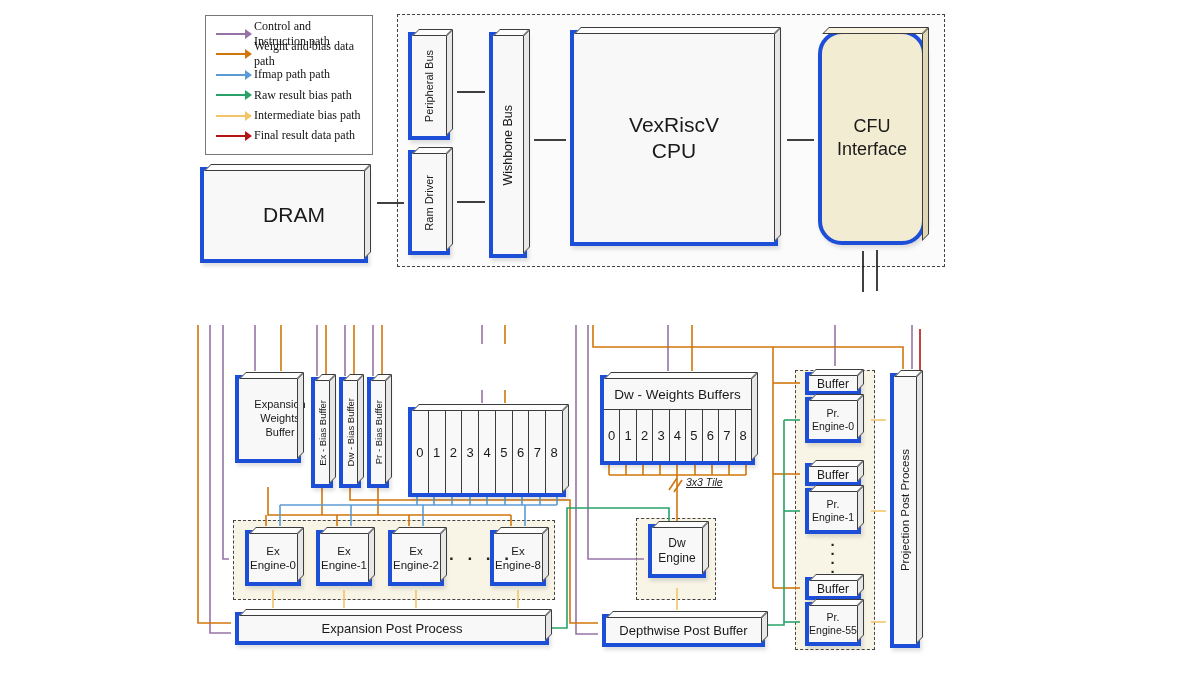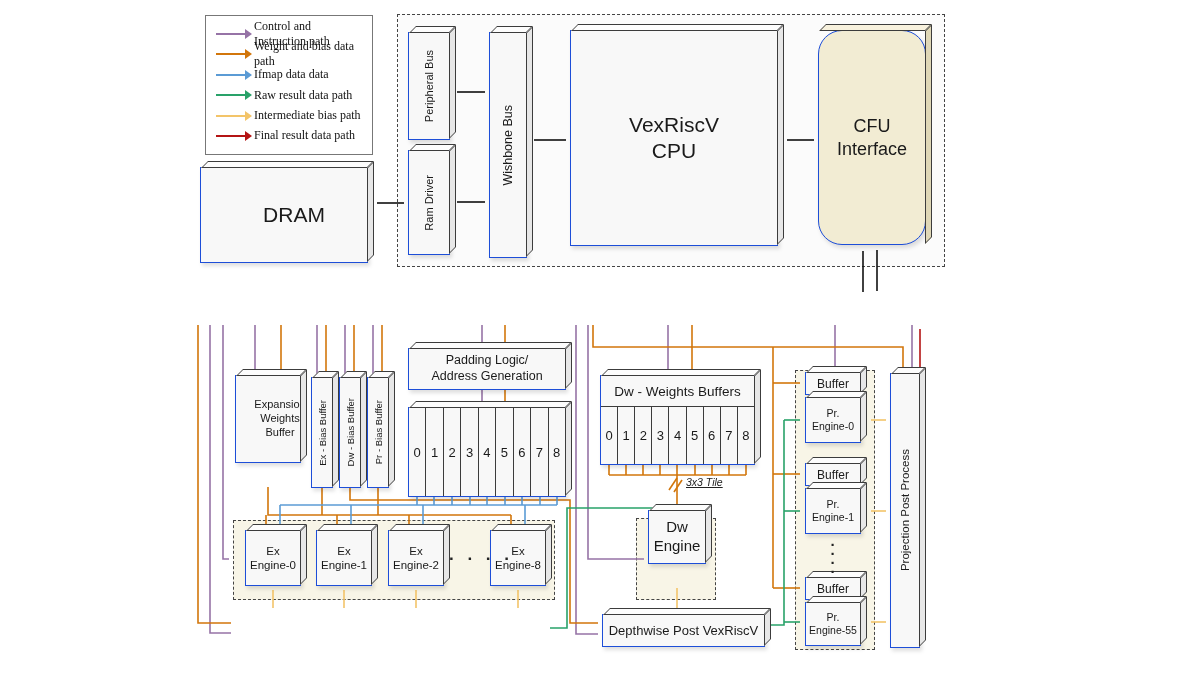--- a/index.html
+++ b/index.html
@@ -4,21 +4,21 @@
 <style>
   html,body{margin:0;padding:0;background:#fff;}
   .stage{position:relative;width:1200px;height:675px;background:#fff;
          font-family:"Liberation Sans",sans-serif;overflow:hidden;color:#1a1a1a;}
   svg.wires{position:absolute;left:0;top:0;z-index:1;}
   svg.wires path{fill:none;stroke-width:1.6;}
   .wc{stroke:#9673a6;} .wo{stroke:#d2760b;} .wb{stroke:#5b9bd5;}
   .wg{stroke:#29a269;} .wy{stroke:#f3c469;stroke-width:2.3;} .wr{stroke:#b41414;}
   .wk{stroke:#111;stroke-width:2.4;}
 
-  .b3d{position:absolute;z-index:2;background:#f8f8f8;border:1px solid #1d4ed8;
+  .b3d{position:absolute;z-index:2;background:#f8f8f8;border:4px solid #1d4ed8;
        box-sizing:border-box;display:flex;align-items:center;justify-content:center;
        text-align:center;box-shadow:2px 3px 4px rgba(0,0,0,.13);}
   .b3d::before{content:"";position:absolute;left:0;top:-7px;width:100%;height:7px;
        background:#fdfdfd;border:1px solid #3c3c3c;box-sizing:border-box;
        transform:skewX(-45deg);transform-origin:0 100%;}
   .b3d::after{content:"";position:absolute;right:-7px;top:0;width:7px;height:100%;
        background:#e7e7e7;border:1px solid #3c3c3c;box-sizing:border-box;
        transform:skewY(-45deg);transform-origin:0 0;}
   .tan{background:#f2ecd3;} .tan::before{background:#f7f1dd;} .tan::after{background:#dfd7b6;}
 
@@ -207,27 +207,27 @@
     <div class="leg-row">
       <span class="leg-line" style="background-color: rgb(210, 118, 11);">
           <span class="leg-head" style="border-left-color: rgb(210, 118, 11);"></span>
         </span>
       <span class="leg-label">Weight and bias data path</span>
     </div>
     <div class="leg-row">
       <span class="leg-line" style="background-color: rgb(91, 155, 213);">
           <span class="leg-head" style="border-left-color: rgb(91, 155, 213);"></span>
         </span>
-      <span class="leg-label">Ifmap data data</span>
+      <span class="leg-label">Ifmap path path</span>
     </div>
     <div class="leg-row">
       <span class="leg-line" style="background-color: rgb(41, 162, 105);">
           <span class="leg-head" style="border-left-color: rgb(41, 162, 105);"></span>
         </span>
-      <span class="leg-label">Raw result data path</span>
+      <span class="leg-label">Raw result bias path</span>
     </div>
     <div class="leg-row">
       <span class="leg-line" style="background-color: rgb(243, 196, 105);">
           <span class="leg-head" style="border-left-color: rgb(243, 196, 105);"></span>
         </span>
       <span class="leg-label">Intermediate bias path</span>
     </div>
     <div class="leg-row">
       <span class="leg-line" style="background-color: rgb(180, 20, 20);">
           <span class="leg-head" style="border-left-color: rgb(180, 20, 20);"></span>
@@ -274,24 +274,20 @@
     </div>
 
   <div class="b3d" style="left:339px;top:377px;width:22px;height:111px;font-size:9.5px;">
     <span class="vt">Dw - Bias Buffer</span>
     </div>
 
   <div class="b3d" style="left:367px;top:377px;width:22px;height:111px;font-size:9.5px;">
     <span class="vt">Pr - Bias Buffer</span>
     </div>
 
-  <div class="b3d" style="left:408px;top:348px;width:158px;height:42px;font-size:12.5px;">
-    <span class="ml">Padding Logic/
-Address Generation</span>
-    </div>
 
   <div class="b3d grid-block" style="left:408px;top:407px;width:158px;height:90px;">
     <div class="grid-cells">
       <div class="cell">0</div>
       <div class="cell">1</div>
       <div class="cell">2</div>
       <div class="cell">3</div>
       <div class="cell">4</div>
       <div class="cell">5</div>
       <div class="cell">6</div>
@@ -327,21 +323,21 @@
   <div class="b3d" style="left:388px;top:530px;width:56px;height:56px;font-size:11.5px;">
     <span class="ml">Ex
 Engine-2</span>
     </div>
   <div class="dots-h" style="left:449px;top:549px;">· · · ·</div>
   <div class="b3d" style="left:490px;top:530px;width:56px;height:56px;font-size:11.5px;">
     <span class="ml">Ex
 Engine-8</span>
     </div>
 
-  <div class="b3d" style="left:648px;top:510px;width:58px;height:54px;font-size:15px;">
+  <div class="b3d" style="left:648px;top:524px;width:58px;height:54px;font-size:12px;">
     <span class="ml">Dw
 Engine</span>
     </div>
 
   <div class="b3d" style="left:805px;top:372px;width:56px;height:23px;font-size:12px;">
     <span>Buffer</span>
     </div>
   <div class="b3d" style="left:805px;top:397px;width:56px;height:46px;font-size:10.5px;">
     <span class="ml">Pr.
 Engine-0</span>
@@ -365,18 +361,21 @@
     </div>
   <div class="b3d" style="left:805px;top:602px;width:56px;height:44px;font-size:10.5px;">
     <span class="ml">Pr.
 Engine-55</span>
     </div>
 
   <div class="b3d" style="left:890px;top:373px;width:30px;height:275px;font-size:11.5px;">
     <span class="vt">Projection Post Process</span>
     </div>
 
+  <div class="b3d" style="left:235px;top:612px;width:314px;height:33px;font-size:13px;">
+    <span>Expansion Post Process</span>
+    </div>
 
   <div class="b3d" style="left:602px;top:614px;width:163px;height:33px;font-size:13px;">
-    <span>Depthwise Post VexRiscV</span>
+    <span>Depthwise Post Buffer</span>
     </div>
 
 </div>
 
 </body></html>

